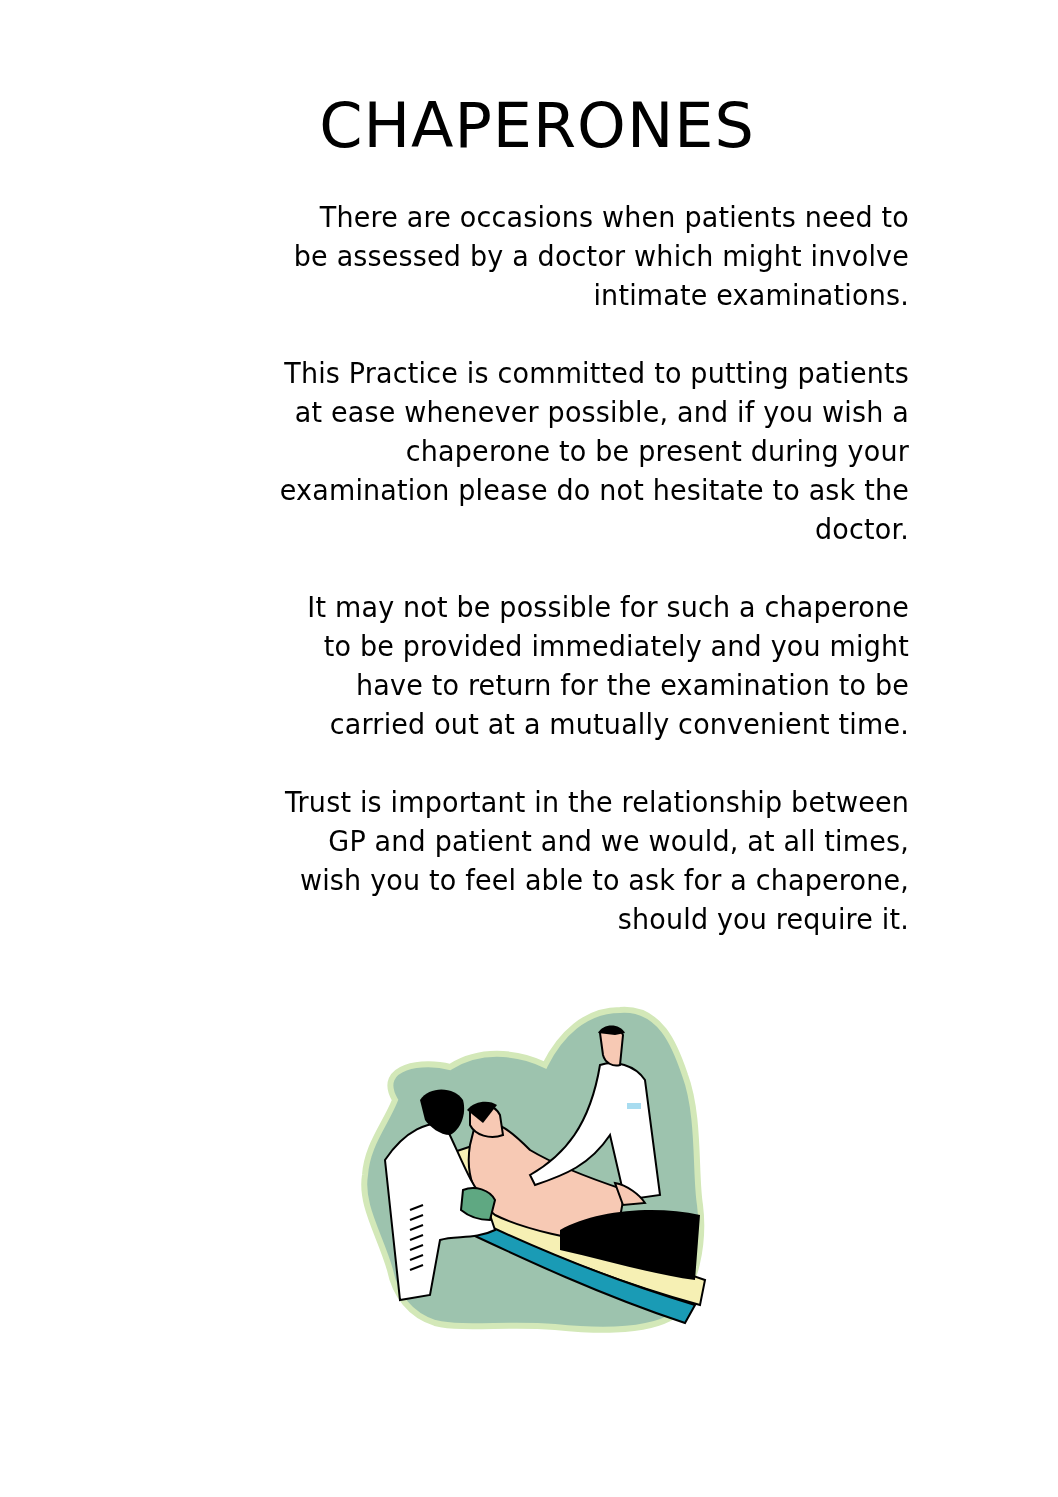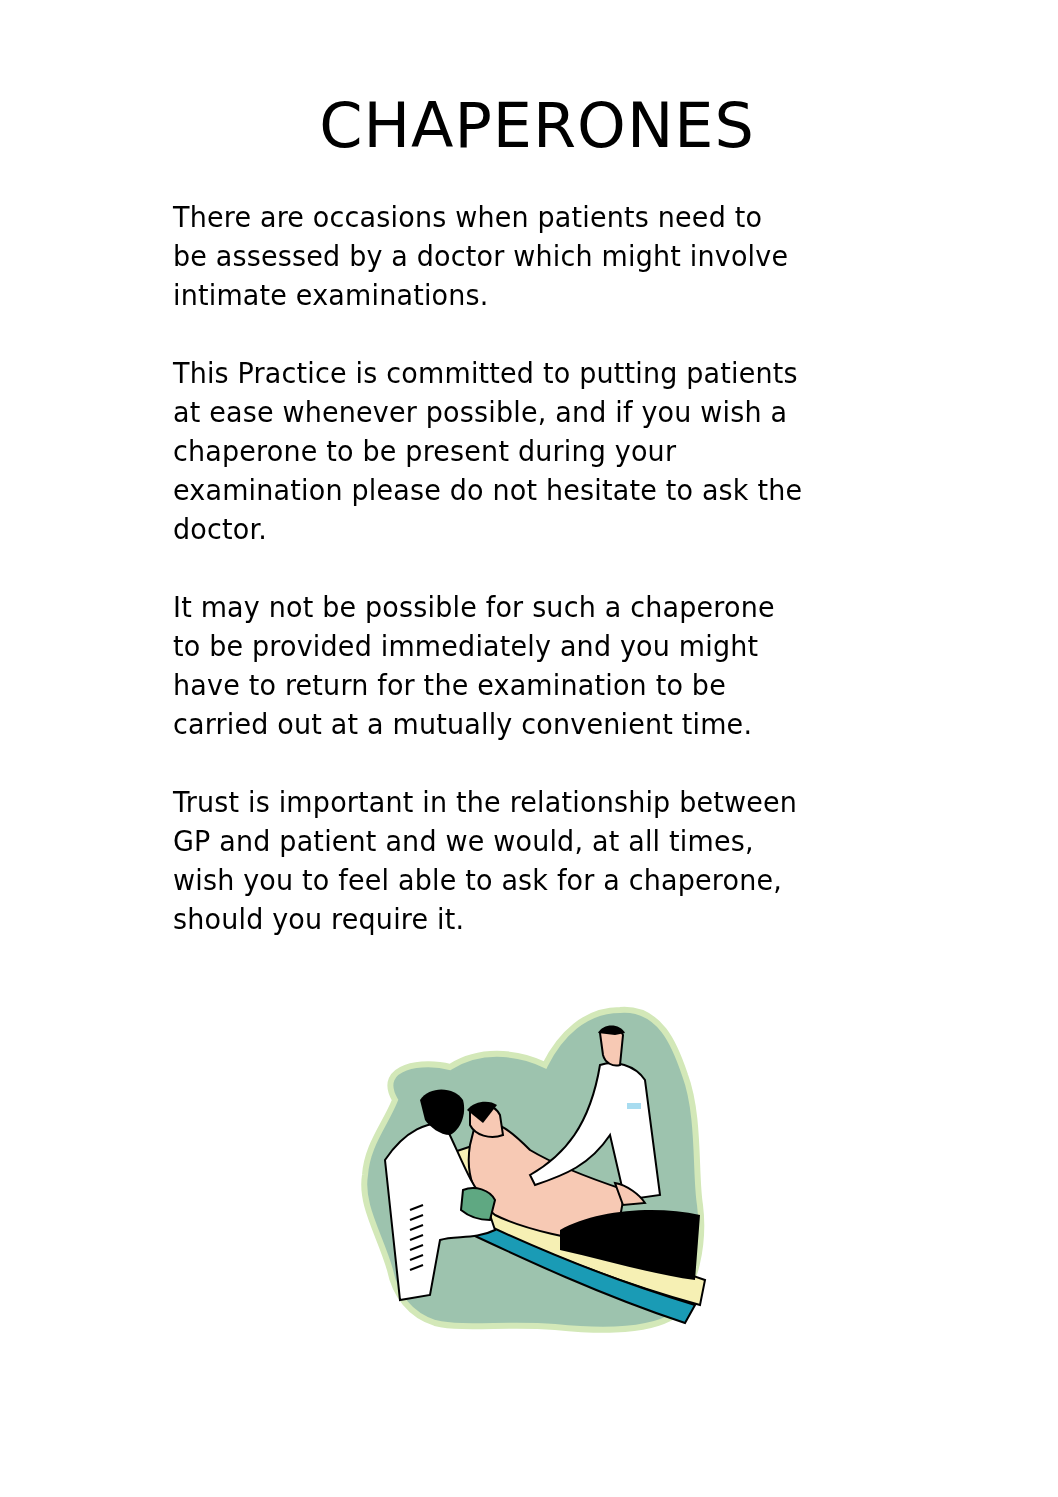--- a/index.html
+++ b/index.html
@@ -1,18 +1,18 @@
 <!DOCTYPE html>
 <html><head>
 <meta charset="utf-8">
 <style>
   html, body { margin: 0; padding: 0; background: #ffffff; }
   body { width: 1058px; height: 1497px; position: relative; overflow: hidden; font-family: "DejaVu Sans", sans-serif; color: #000; }
   .title { position: absolute; top: 86px; left: 8px; width: 1058px; text-align: center; font-size: 62px; font-weight: normal; letter-spacing: 1px; line-height: 80px; margin: 0; }
-  .body-wrap { position: absolute; top: 198px; left: 145px; width: 800px; text-align: left; }
+  .body-wrap { position: absolute; top: 198px; left: 137px; width: 800px; text-align: right; }
   .para { font-family: "DejaVu Sans", sans-serif; font-size: 29px; line-height: 39px; margin: 0 0 39px 0; letter-spacing: 0.2px; transform: scaleX(0.93); transform-origin: center; }
   .illustration { position: absolute; left: 355px; top: 1005px; width: 360px; height: 330px; }
 </style>
 </head>
 <body>
 
 <h1 class="title">CHAPERONES</h1>
 
 <div class="body-wrap">
   <p class="para">

